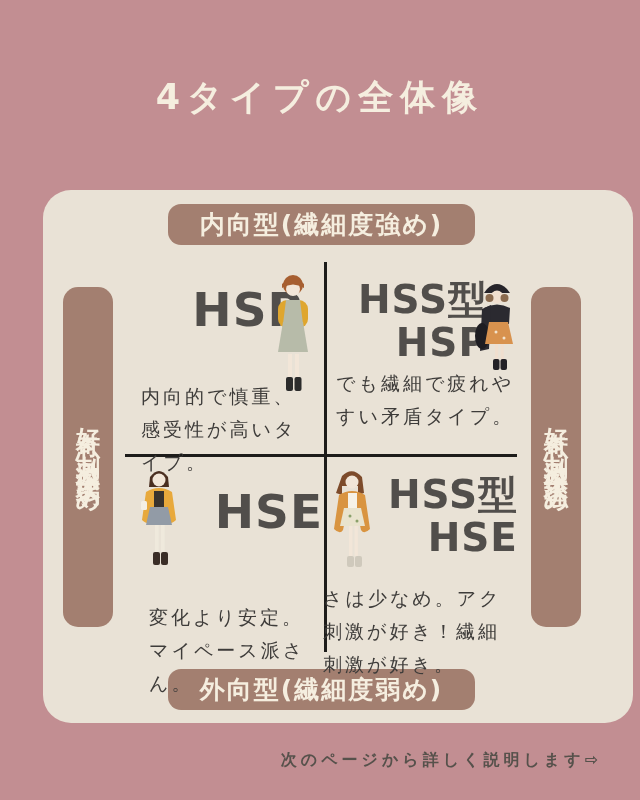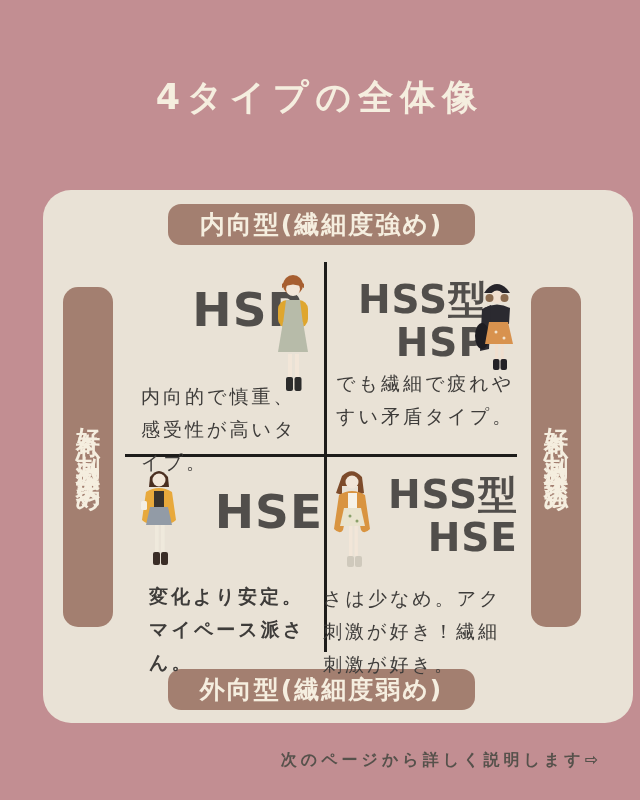--- a/index.html
+++ b/index.html
@@ -118,21 +118,21 @@
     <rect x="8" y="36" width="6" height="9" rx="1.5" fill="#f4efe4"></rect>
     <path d="M17 42 h18 l4 18 h-26 Z" fill="#929ba6"></path>
     <rect x="22" y="60" width="3.6" height="28" fill="#efe9dc"></rect>
     <rect x="28" y="60" width="3.6" height="28" fill="#efe9dc"></rect>
     <rect x="20" y="87" width="7" height="13" rx="2" fill="#3a2d26"></rect>
     <rect x="28" y="87" width="7" height="13" rx="2" fill="#3a2d26"></rect>
   </svg>
   <div class="q-name q-name-big" style="left:150px;top:297px;width:130px;">
     <span>HSE</span>
   </div>
-  <div class="q-desc" style="left:106px;top:390px;width:180px;font-weight:bold;">
+  <div class="q-desc" style="left:106px;top:411px;width:180px;">
     <span>変化より安定。</span>
     <span>マイペース派さ</span>
     <span>ん。</span>
   </div>
 
   <div class="q-name q-name-two" style="left:330px;top:283px;width:145px;">
     <span>HSS型</span>
     <span>HSE</span>
   </div>
   <svg class="figure" style="left:285px;top:278px;" width="50" height="112" viewBox="0 0 50 112">

